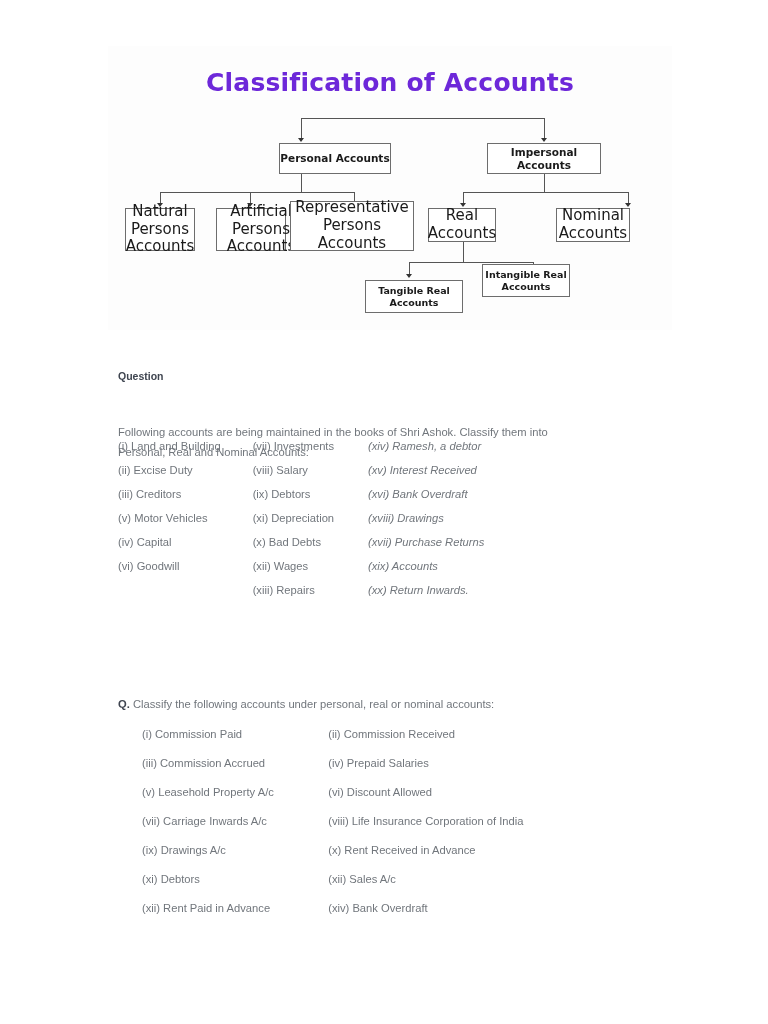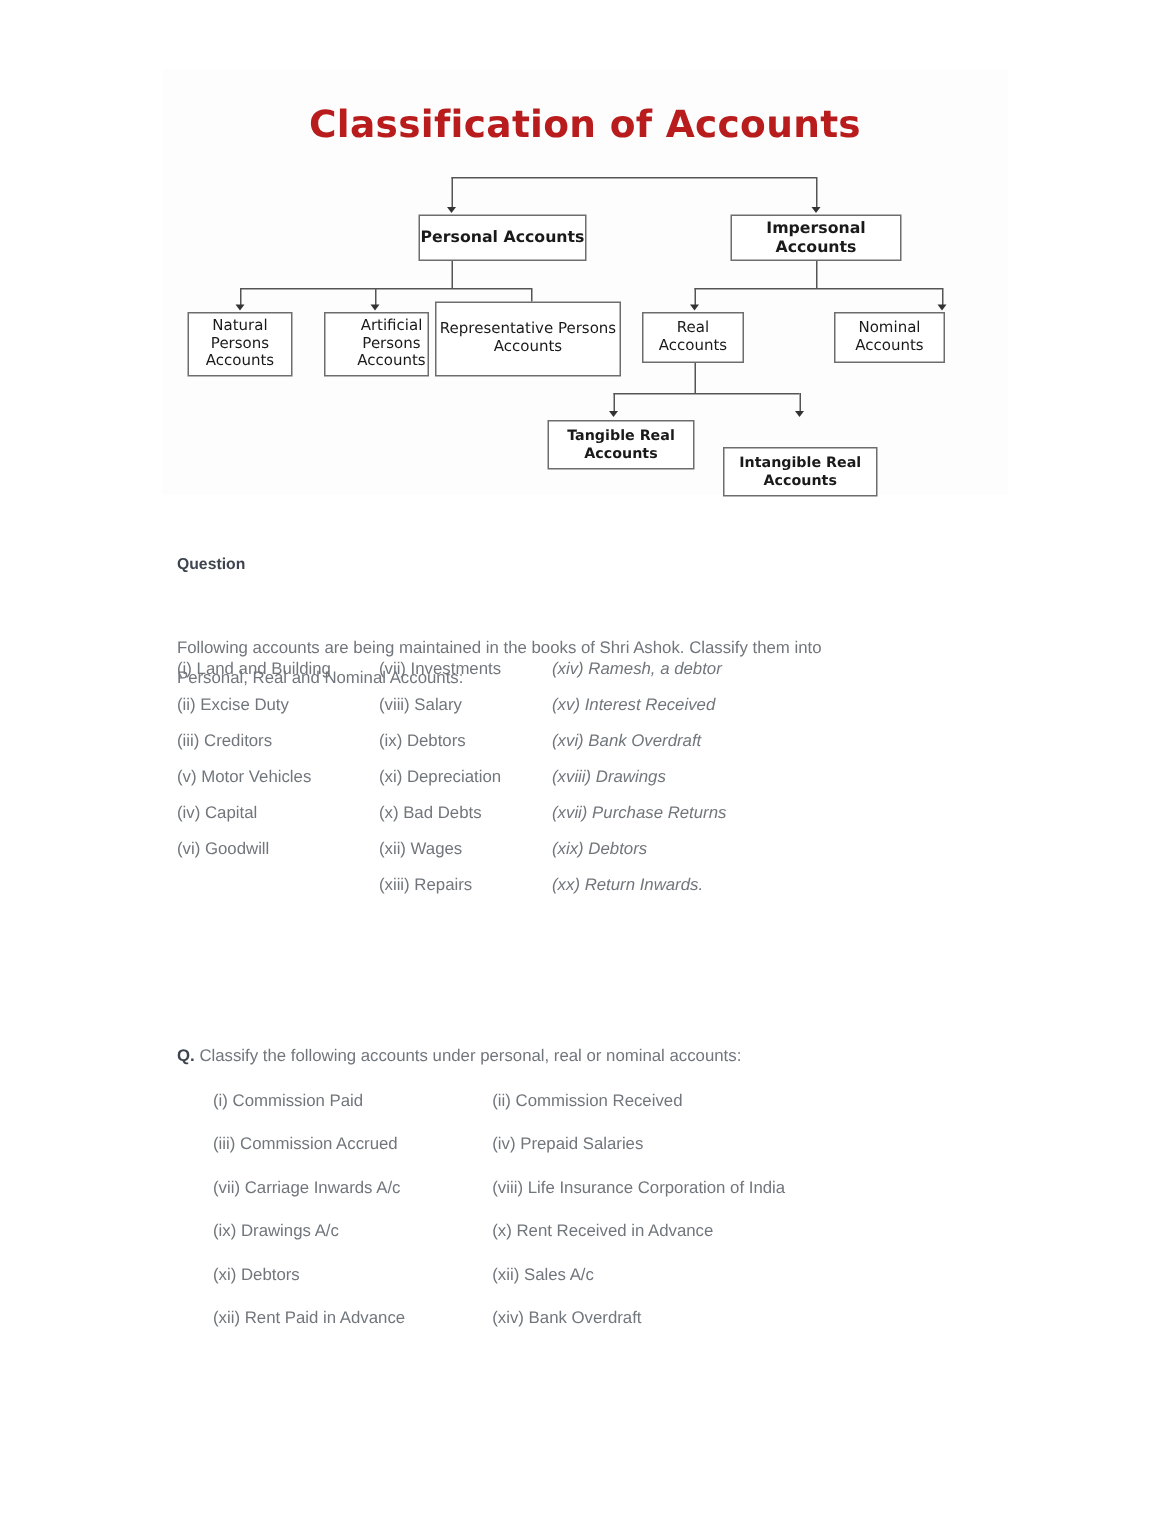--- a/index.html
+++ b/index.html
@@ -25,39 +25,39 @@
     background: #fdfdfd;
   }
   #diagram-title {
     position: absolute;
     left: 0;
     top: 22px;
     width: 564px;
     text-align: center;
     font-size: 25px;
     font-weight: bold;
-    color: #b91c1c;
+    color: #6d28d9;
     letter-spacing: 0.2px;
     font-family: "DejaVu Sans", sans-serif;
   }
   .dbox {
     position: absolute;
     border: 1px solid #6d6d6d;
     background: #ffffff;
     box-sizing: border-box;
     display: flex;
     align-items: center;
     justify-content: center;
     text-align: center;
     color: #1a1a1a;
     font-family: "DejaVu Sans", sans-serif;
     line-height: 1.18;
   }
   .dbox-l1 { font-size: 10.5px; font-weight: bold; }
-  .dbox-l2 { font-size: 10px; }
+  .dbox-l2 { font-size: 15px; }
   .dbox-l3 { font-size: 9.5px; font-weight: bold; }
 
   .conn {
     position: absolute;
     background: #555;
   }
   .conn-h { height: 1px; }
   .conn-v { width: 1px; }
   .arrow-dn {
     position: absolute;
@@ -201,21 +201,21 @@
   <div class="conn conn-v" style="left:355px; top:196px; height:20px;"></div>
   <div class="conn conn-h" style="left:301px; top:216px; width:124px;"></div>
   <div class="conn conn-v" style="left:301px; top:216px; height:14px;"></div>
   <div class="conn conn-v" style="left:425px; top:216px; height:14px;"></div>
   <div class="arrow-dn" style="left:298px; top:228px;"></div>
   <div class="arrow-dn" style="left:422px; top:228px;"></div>
 
   <div class="dbox dbox-l3" style="left:257px; top:234px; width:98px; height:33px;">
     <span>Tangible Real Accounts</span>
   </div>
-  <div class="dbox dbox-l3" style="left:374px; top:252px; width:103px; height:33px;">
+  <div class="dbox dbox-l3" style="left:374px; top:218px; width:88px; height:33px;">
     <span>Intangible Real Accounts</span>
   </div>
 </div>
 
 <div id="content">
 
   <div class="q-heading" style="top:370px;">Question</div>
 
   <div class="q-para" style="top:398px;margin-top:24px;">Following accounts are being maintained in the books of Shri Ashok. Classify them into Personal, Real and Nominal Accounts:</div>
 
@@ -242,21 +242,21 @@
         <td class="c3">(xviii) Drawings</td>
       </tr>
       <tr>
         <td class="c1">(iv) Capital</td>
         <td class="c2">(x) Bad Debts</td>
         <td class="c3">(xvii) Purchase Returns</td>
       </tr>
       <tr>
         <td class="c1">(vi) Goodwill</td>
         <td class="c2">(xii) Wages</td>
-        <td class="c3">(xix) Debtors</td>
+        <td class="c3">(xix) Accounts</td>
       </tr>
       <tr>
         <td class="c1"></td>
         <td class="c2">(xiii) Repairs</td>
         <td class="c3">(xx) Return Inwards.</td>
       </tr>
     </tbody>
   </table>
 
   <div id="q2-block">
@@ -268,20 +268,24 @@
       <tbody>
         <tr>
           <td class="lc">(i) Commission Paid</td>
           <td class="rc">(ii) Commission Received</td>
         </tr>
         <tr>
           <td class="lc">(iii) Commission Accrued</td>
           <td class="rc">(iv) Prepaid Salaries</td>
         </tr>
         <tr>
+          <td class="lc">(v) Leasehold Property A/c</td>
+          <td class="rc">(vi) Discount Allowed</td>
+        </tr>
+        <tr>
           <td class="lc">(vii) Carriage Inwards A/c</td>
           <td class="rc">(viii) Life Insurance Corporation of India</td>
         </tr>
         <tr>
           <td class="lc">(ix) Drawings A/c</td>
           <td class="rc">(x) Rent Received in Advance</td>
         </tr>
         <tr>
           <td class="lc">(xi) Debtors</td>
           <td class="rc">(xii) Sales A/c</td>

